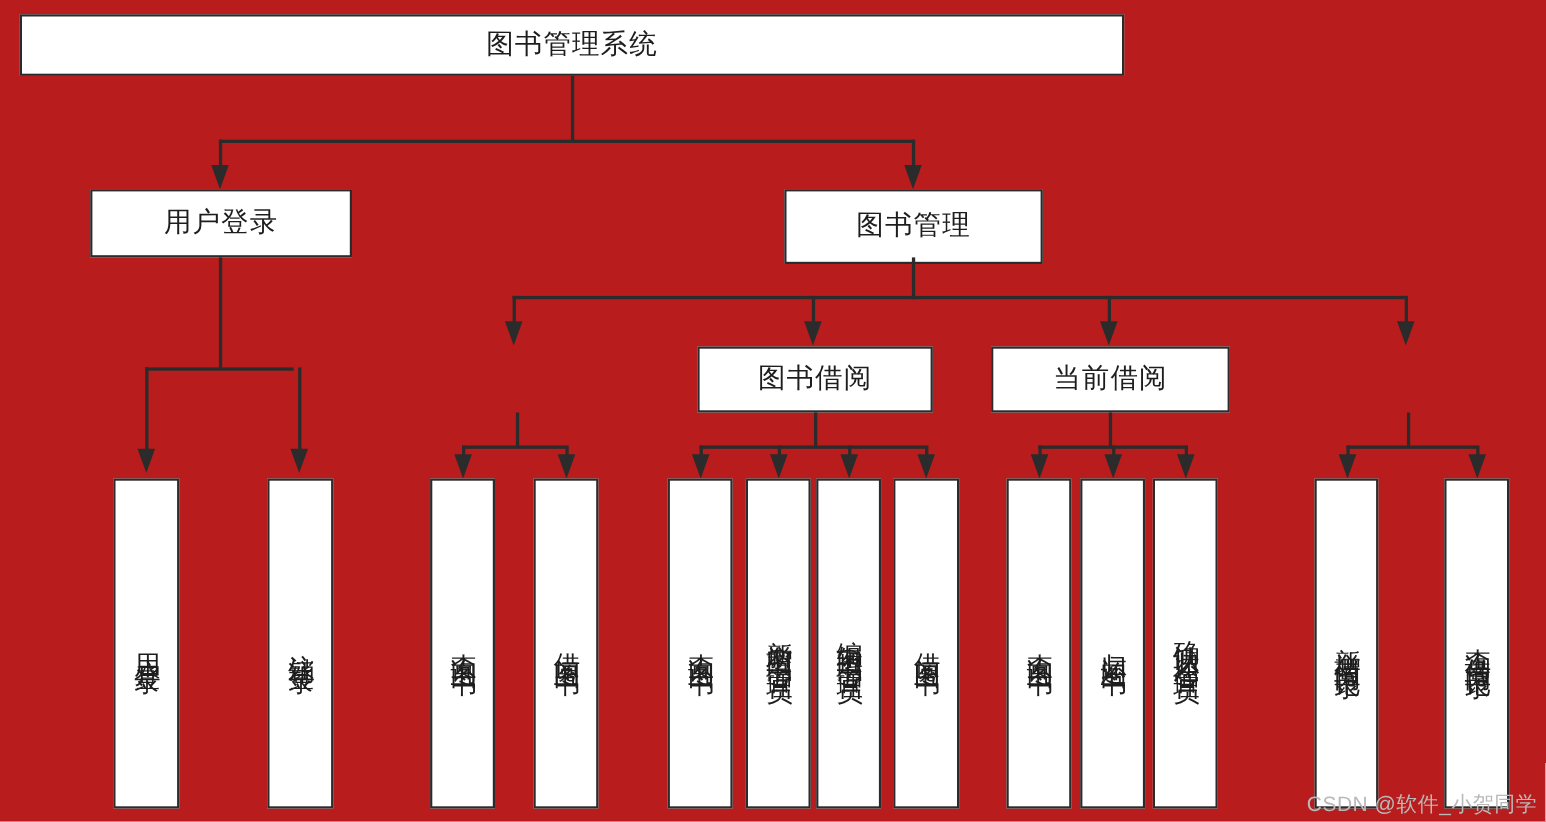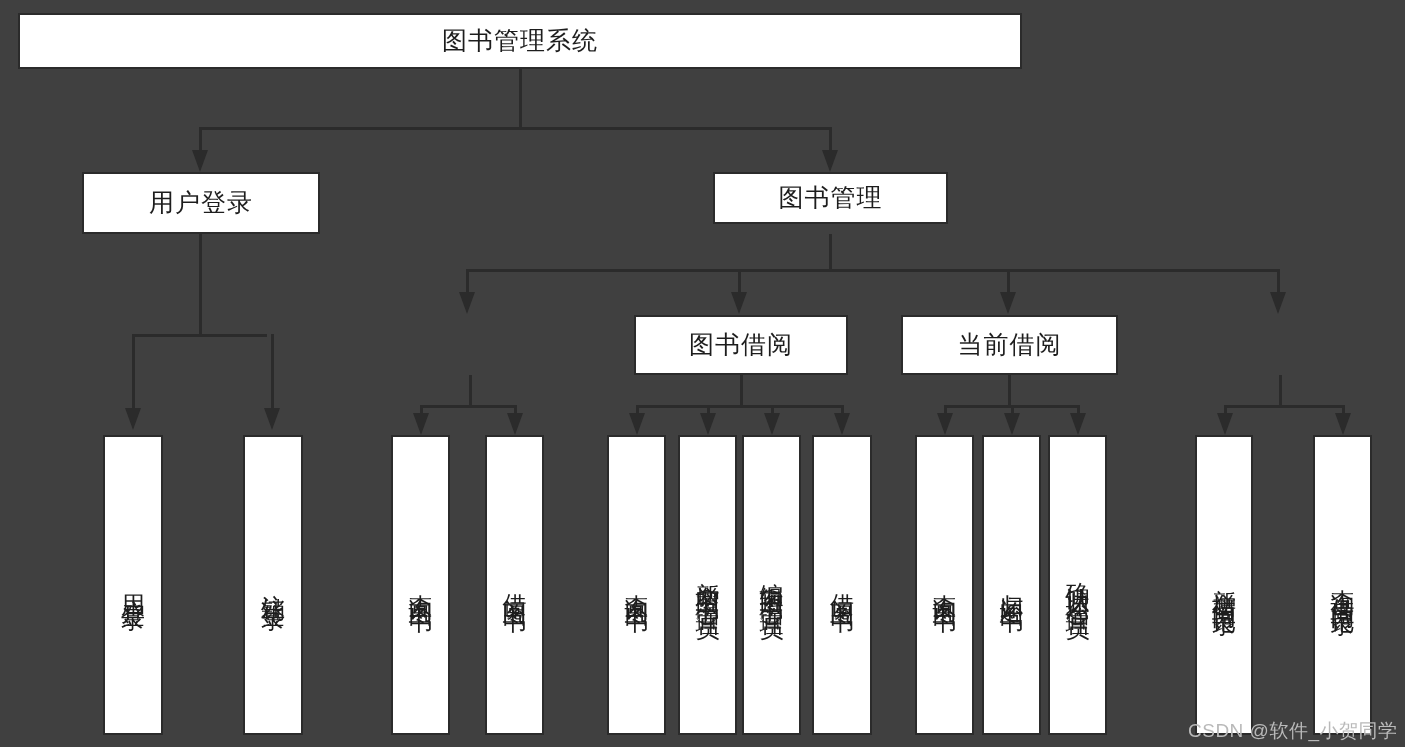--- a/index.html
+++ b/index.html
@@ -7,21 +7,21 @@
     padding: 0;
     background: #ffffff;
   }
   body {
     font-family: "Liberation Sans", "DejaVu Sans", sans-serif;
   }
   #canvas {
     position: relative;
     width: 1405px;
     height: 747px;
-    background: #404040;
+    background: #b91c1c;
     overflow: hidden;
   }
   .node {
     position: absolute;
     box-sizing: border-box;
     border: 2.5px solid #2b2b2b;
     background: #ffffff;
     display: flex;
     align-items: center;
     justify-content: center;
@@ -78,21 +78,21 @@
   <div class="node horizontal root" style="left:18px; top:13px; width:1004px; height:56px;">图书管理系统</div>
 
   <div class="edge v" style="left:519px; top:69px; width:2.5px; height:60px;"></div>
   <div class="edge h" style="left:199px; top:127px; width:632px;"></div>
   <div class="edge v" style="left:199px; top:127px; height:33px;"></div>
   <div class="arrow" style="left:192px; top:150px;"></div>
   <div class="edge v" style="left:829px; top:127px; height:33px;"></div>
   <div class="arrow" style="left:822px; top:150px;"></div>
 
   <div class="node horizontal" style="left:82px; top:172px; width:238px; height:62px;">用户登录</div>
-  <div class="node horizontal" style="left:713px; top:172px; width:235px; height:52px;">图书管理</div>
+  <div class="node horizontal" style="left:713px; top:172px; width:235px; height:68px;">图书管理</div>
 
   <div class="edge v" style="left:199px; top:234px; height:102px;"></div>
   <div class="edge h" style="left:132px; top:334px; width:135px;"></div>
   <div class="edge v" style="left:132px; top:334px; height:80px;"></div>
   <div class="arrow" style="left:125px; top:408px;"></div>
   <div class="edge v" style="left:271px; top:334px; height:80px;"></div>
   <div class="arrow" style="left:264px; top:408px;"></div>
 
   <div class="edge v" style="left:829px; top:234px; height:38px;"></div>
   <div class="edge h" style="left:466px; top:269px; width:814px;"></div>

